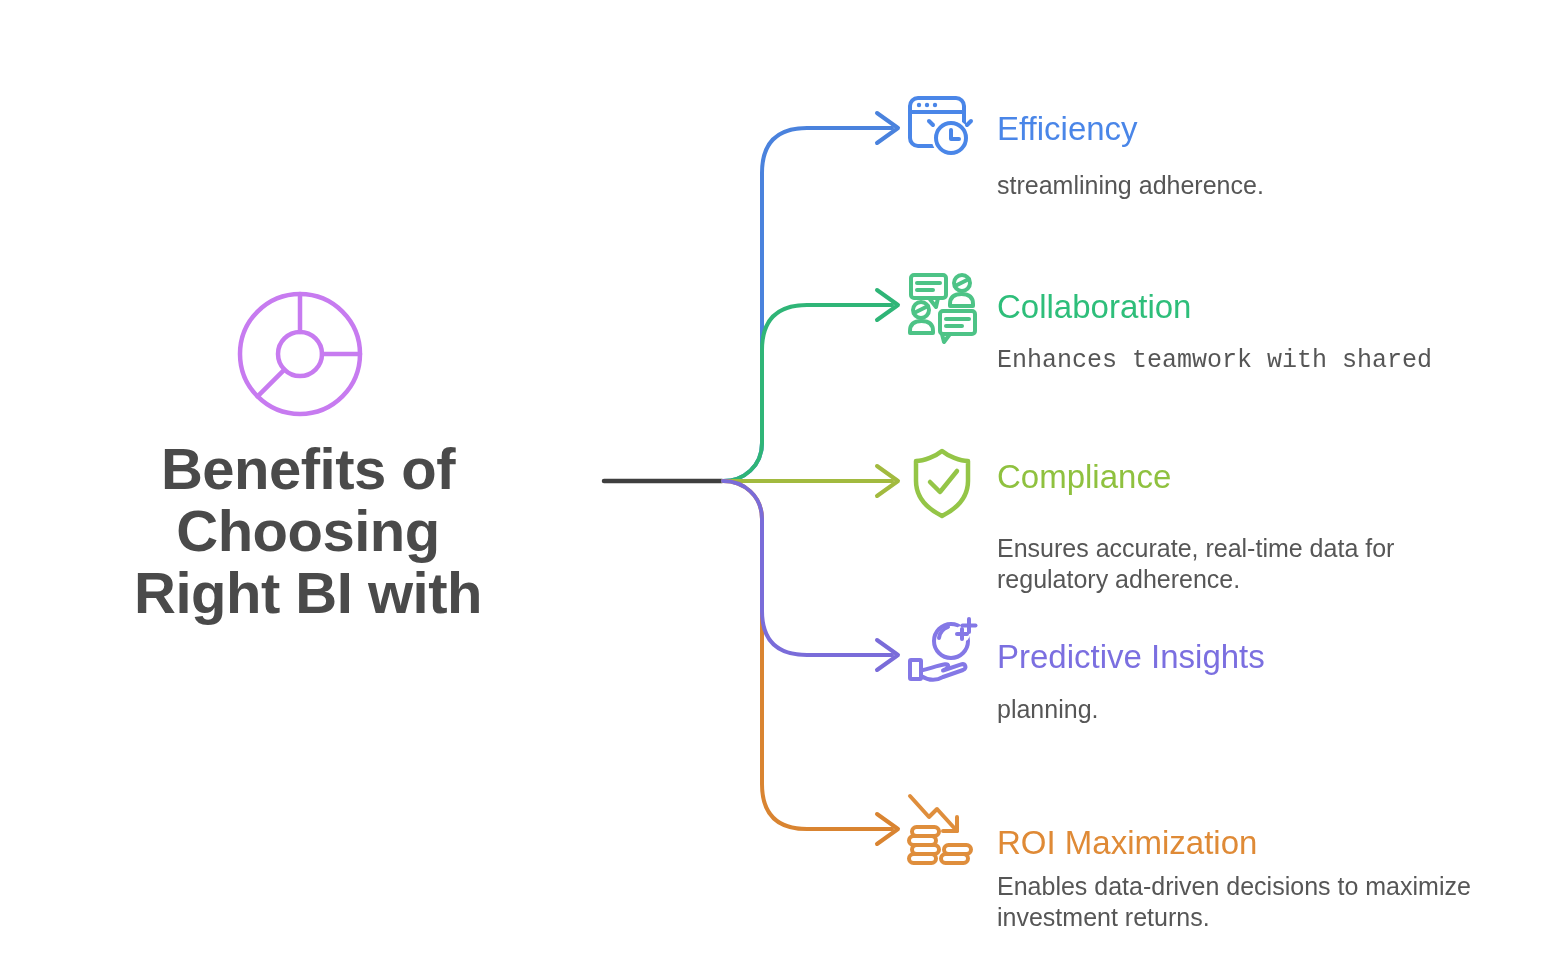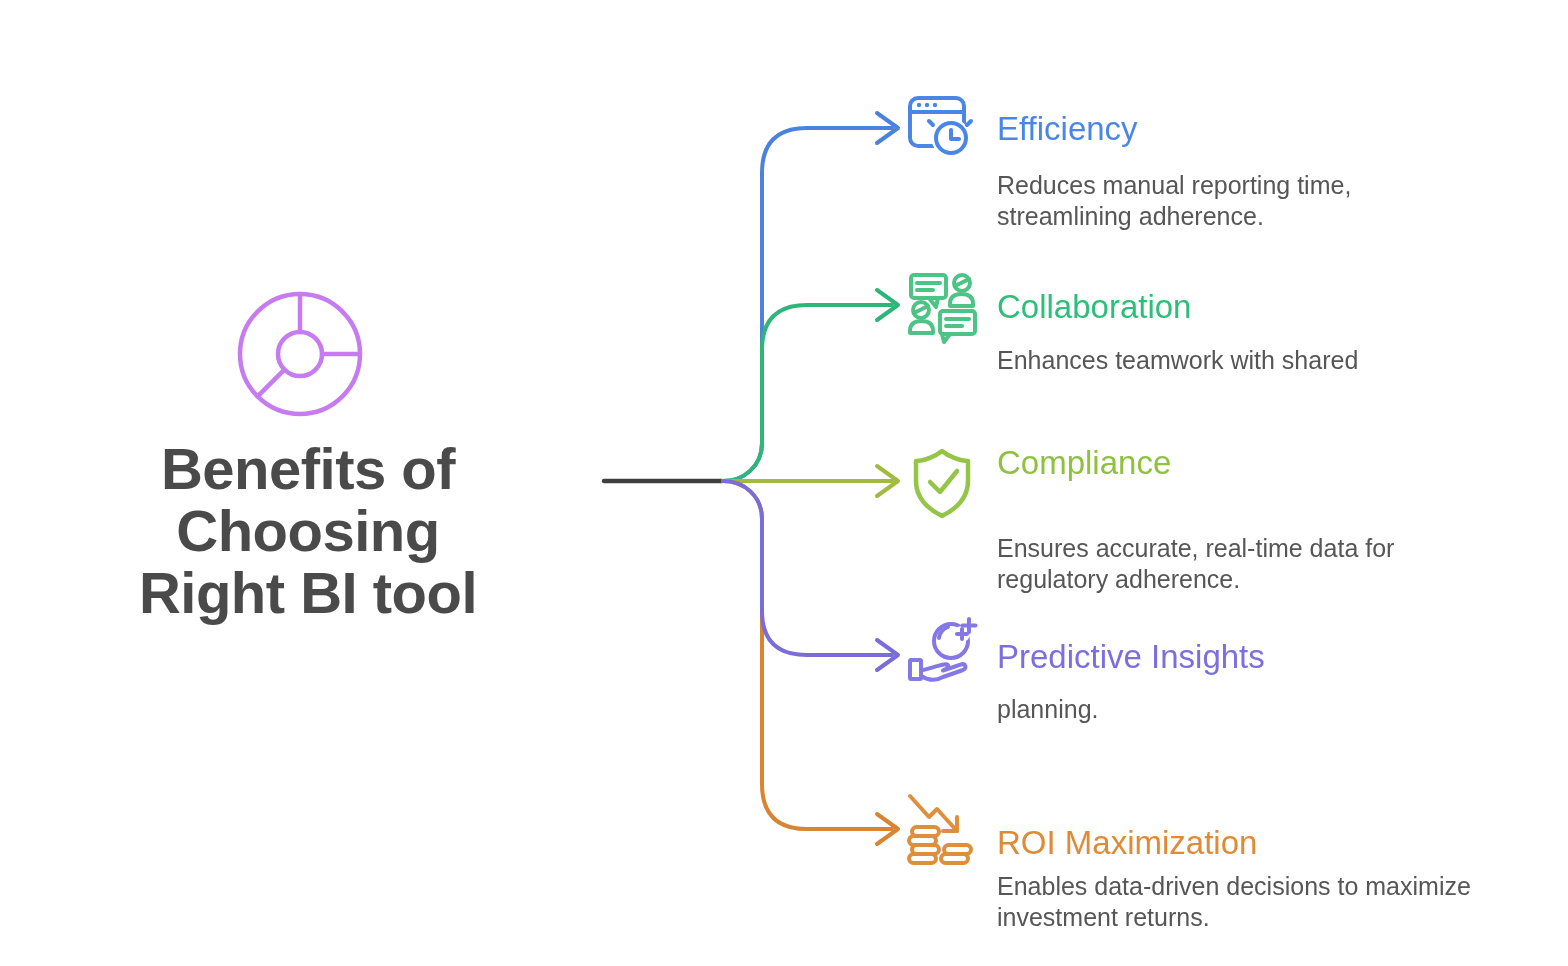--- a/index.html
+++ b/index.html
@@ -58,40 +58,39 @@
       <circle cx="66" cy="66" r="60"></circle>
       <circle cx="66" cy="66" r="22"></circle>
       <line x1="66" y1="6" x2="66" y2="44"></line>
       <line x1="88" y1="66" x2="126" y2="66"></line>
       <line x1="50.4" y1="81.6" x2="23.6" y2="108.4"></line>
     </svg>
   </div>
 
   <div class="heading">
     <div>Benefits of Choosing</div>
-    <div>Right BI tool</div>
+    <div>Right BI with</div>
   </div>
 
   <div class="icon-box" style="left:902px; top:88px;">
     <svg width="75" height="75" viewBox="0 0 75 75" fill="none" stroke="#4a86e8" stroke-width="4" stroke-linecap="round" stroke-linejoin="round">
       <rect x="8" y="10" width="54" height="48" rx="8"></rect>
       <line x1="8" y1="24" x2="62" y2="24"></line>
       <circle cx="17" cy="17" r="2.2" fill="#4a86e8" stroke="none"></circle>
       <circle cx="25" cy="17" r="2.2" fill="#4a86e8" stroke="none"></circle>
       <circle cx="33" cy="17" r="2.2" fill="#4a86e8" stroke="none"></circle>
       <circle cx="49" cy="50" r="17" fill="#ffffff" stroke="#ffffff" stroke-width="5"></circle>
       <circle cx="49" cy="50" r="15"></circle>
       <polyline points="49,42 49,51 57,51"></polyline>
       <line x1="27" y1="33" x2="31" y2="37"></line>
       <line x1="69" y1="33" x2="65" y2="37"></line>
     </svg>
   </div>
   <div class="item-title t-blue" style="top:109px;">Efficiency</div>
   <div class="item-desc" style="top:170px;">
-    <div>Reduces manual reporting time,</div>
     <div>streamlining adherence.</div>
   </div>
 
   <div class="icon-box" style="left:905px; top:268px;">
     <svg width="75" height="78" viewBox="0 0 75 78" fill="none" stroke="#4dc386" stroke-width="4" stroke-linecap="round" stroke-linejoin="round">
       <rect x="6" y="7" width="35" height="23" rx="3"></rect>
       <path d="M24 30 L31 39 L33 30"></path>
       <line x1="12" y1="15" x2="35" y2="15"></line>
       <line x1="12" y1="22" x2="28" y2="22"></line>
       <circle cx="57" cy="15" r="8"></circle>
@@ -100,31 +99,31 @@
       <circle cx="16" cy="42" r="8"></circle>
       <line x1="9" y1="45" x2="23" y2="38"></line>
       <path d="M5 65 L5 63 Q5 53 16.5 53 Q28 53 28 63 L28 65 Z"></path>
       <rect x="35" y="43" width="35" height="23" rx="3"></rect>
       <path d="M45 66 L39 74 L37 66"></path>
       <line x1="41" y1="51" x2="64" y2="51"></line>
       <line x1="41" y1="58" x2="57" y2="58"></line>
     </svg>
   </div>
   <div class="item-title t-green" style="top:287px;">Collaboration</div>
-  <div class="item-desc" style="top:345px;">
+  <div class="item-desc" style="top:345px;font-family:Liberation Mono, monospace;">
     <div>Enhances teamwork with shared</div>
   </div>
 
   <div class="icon-box" style="left:908px; top:446px;">
     <svg width="68" height="75" viewBox="0 0 68 75" fill="none" stroke="#94c547" stroke-width="4.5" stroke-linecap="round" stroke-linejoin="round">
       <path d="M34 5 C28 10 16 15 8 15 L8 35 C8 53 22 64 34 70 C46 64 60 53 60 35 L60 15 C52 15 40 10 34 5 Z"></path>
       <polyline points="22,36 32,46 49,25"></polyline>
     </svg>
   </div>
-  <div class="item-title t-olive" style="top:443px;">Compliance</div>
+  <div class="item-title t-olive" style="top:457px;">Compliance</div>
   <div class="item-desc" style="top:533px;">
     <div>Ensures accurate, real-time data for</div>
     <div>regulatory adherence.</div>
   </div>
 
   <div class="icon-box" style="left:905px; top:615px;">
     <svg width="82" height="75" viewBox="0 0 82 75" fill="none" stroke="#8478e6" stroke-width="4" stroke-linecap="round" stroke-linejoin="round">
       <circle cx="46" cy="26" r="17"></circle>
       <circle cx="57" cy="19" r="8" fill="#ffffff" stroke="none"></circle>
       <path d="M34 23 Q35 15 43 12"></path>

